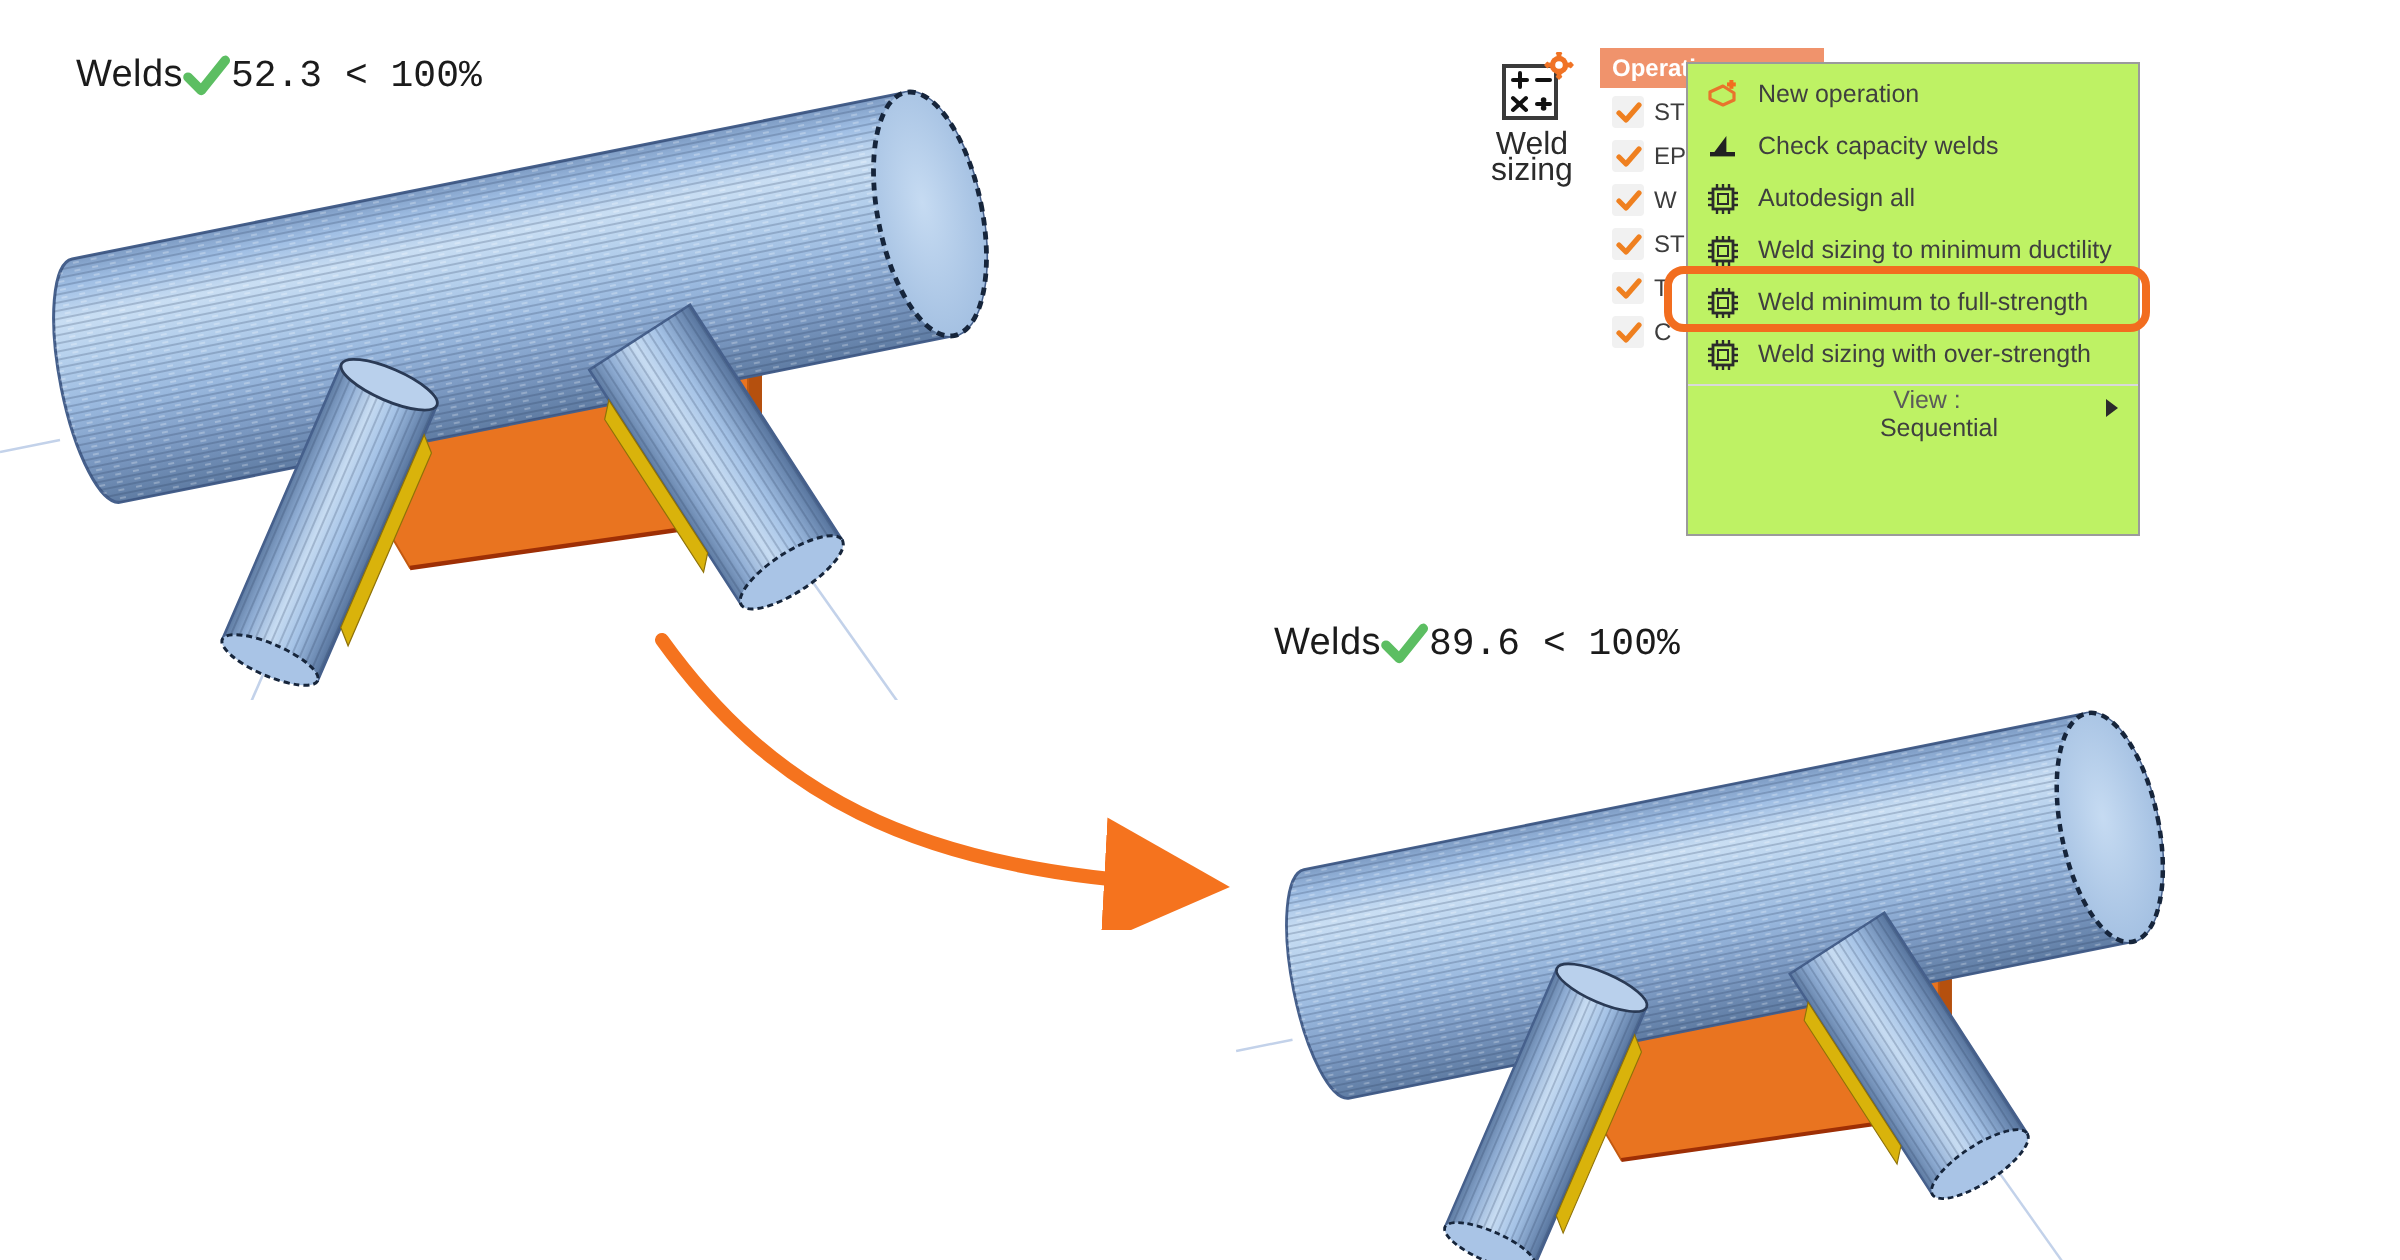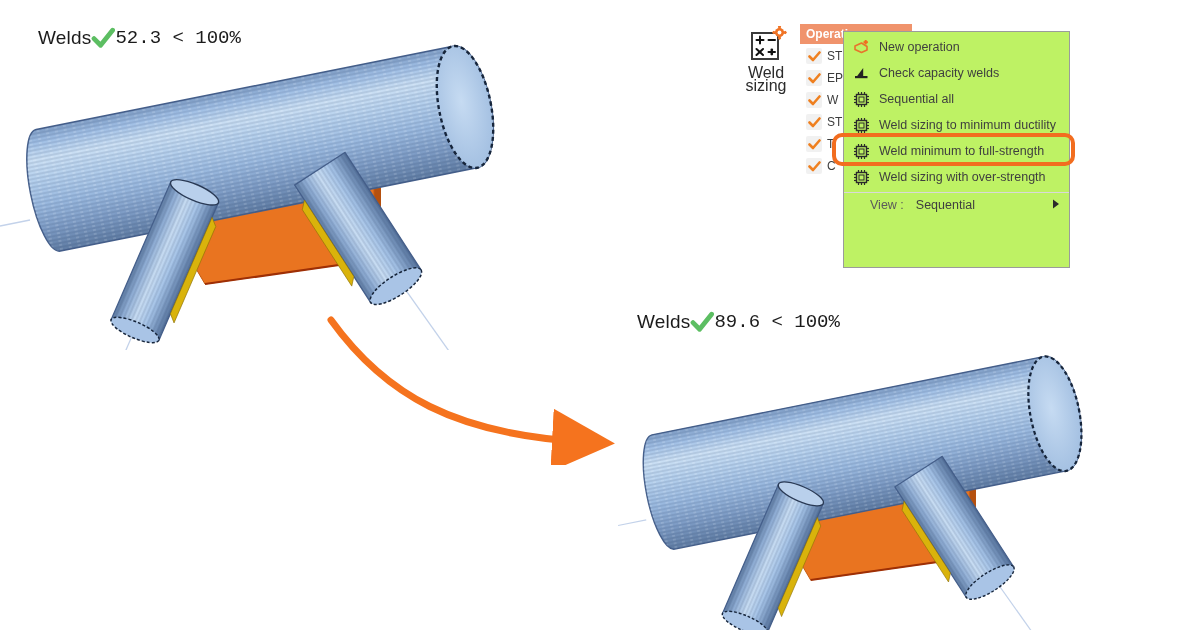--- a/index.html
+++ b/index.html
@@ -23,21 +23,21 @@
   .ops-header{position:absolute;left:800px;top:24px;width:112px;height:20px;background:#f0936c;color:#ffffff;
     font-size:12px;font-weight:bold;display:flex;align-items:center;padding-left:6px;z-index:2;}
   .ops-row{position:absolute;left:806px;display:flex;align-items:center;gap:5px;height:18px;z-index:1;}
   .ops-row .cbx{width:16px;height:16px;background:#f1f1f1;border-radius:2px;display:flex;align-items:center;justify-content:center;}
   .ops-row .frag{font-size:12px;color:#3c3c3c;white-space:nowrap;}
   
   .menu{position:absolute;left:843px;top:31px;width:227px;height:237px;background:#bef264;border:1px solid #9b9b9b;z-index:3;padding-top:2px;}
   .menu-item{height:26px;display:flex;align-items:center;gap:9px;padding-left:9px;font-size:12.5px;color:#3f3f3f;cursor:default;}
   .menu-item .mi{width:17px;height:17px;flex:0 0 auto;display:flex;align-items:center;justify-content:center;}
   .menu-sep{border-top:1px solid #d9d9d9;margin:2px 0 0 0;}
-  .menu-view{height:23px;display:flex;align-items:center;font-size:12.5px;color:#3f3f3f;padding-left:26px;position:relative;}
+  .menu-view{height:23px;display:flex;align-items:center;font-size:12.5px;color:#3f3f3f;padding-left:26px;position:relative;flex-direction:column;}
   .menu-view .vlabel{color:#5a5a5a;margin-right:12px;}
   .menu-view .arrow{position:absolute;right:9px;top:6px;width:8px;height:10px;}
   .hl-box{position:absolute;left:832px;top:133px;width:243px;height:33px;border:4px solid #f26d1f;border-radius:10px;z-index:4;pointer-events:none;}
   
   .flow-arrow{position:absolute;left:315px;top:300px;z-index:1;}
 </style>
 </head>
 <body>
 
 <svg width="0" height="0" style="position:absolute">
@@ -273,21 +273,21 @@
         </svg>
       </span>
       <span>Check capacity welds</span>
     </div>
     <div class="menu-item">
       <span class="mi">
         <svg width="17" height="17" viewBox="0 0 17 17">
             <use href="#ico-chip"></use>
           </svg>
       </span>
-      <span>Sequential all</span>
+      <span>Autodesign all</span>
     </div>
     <div class="menu-item">
       <span class="mi">
         <svg width="17" height="17" viewBox="0 0 17 17">
             <use href="#ico-chip"></use>
           </svg>
       </span>
       <span>Weld sizing to minimum ductility</span>
     </div>
     <div class="menu-item">

